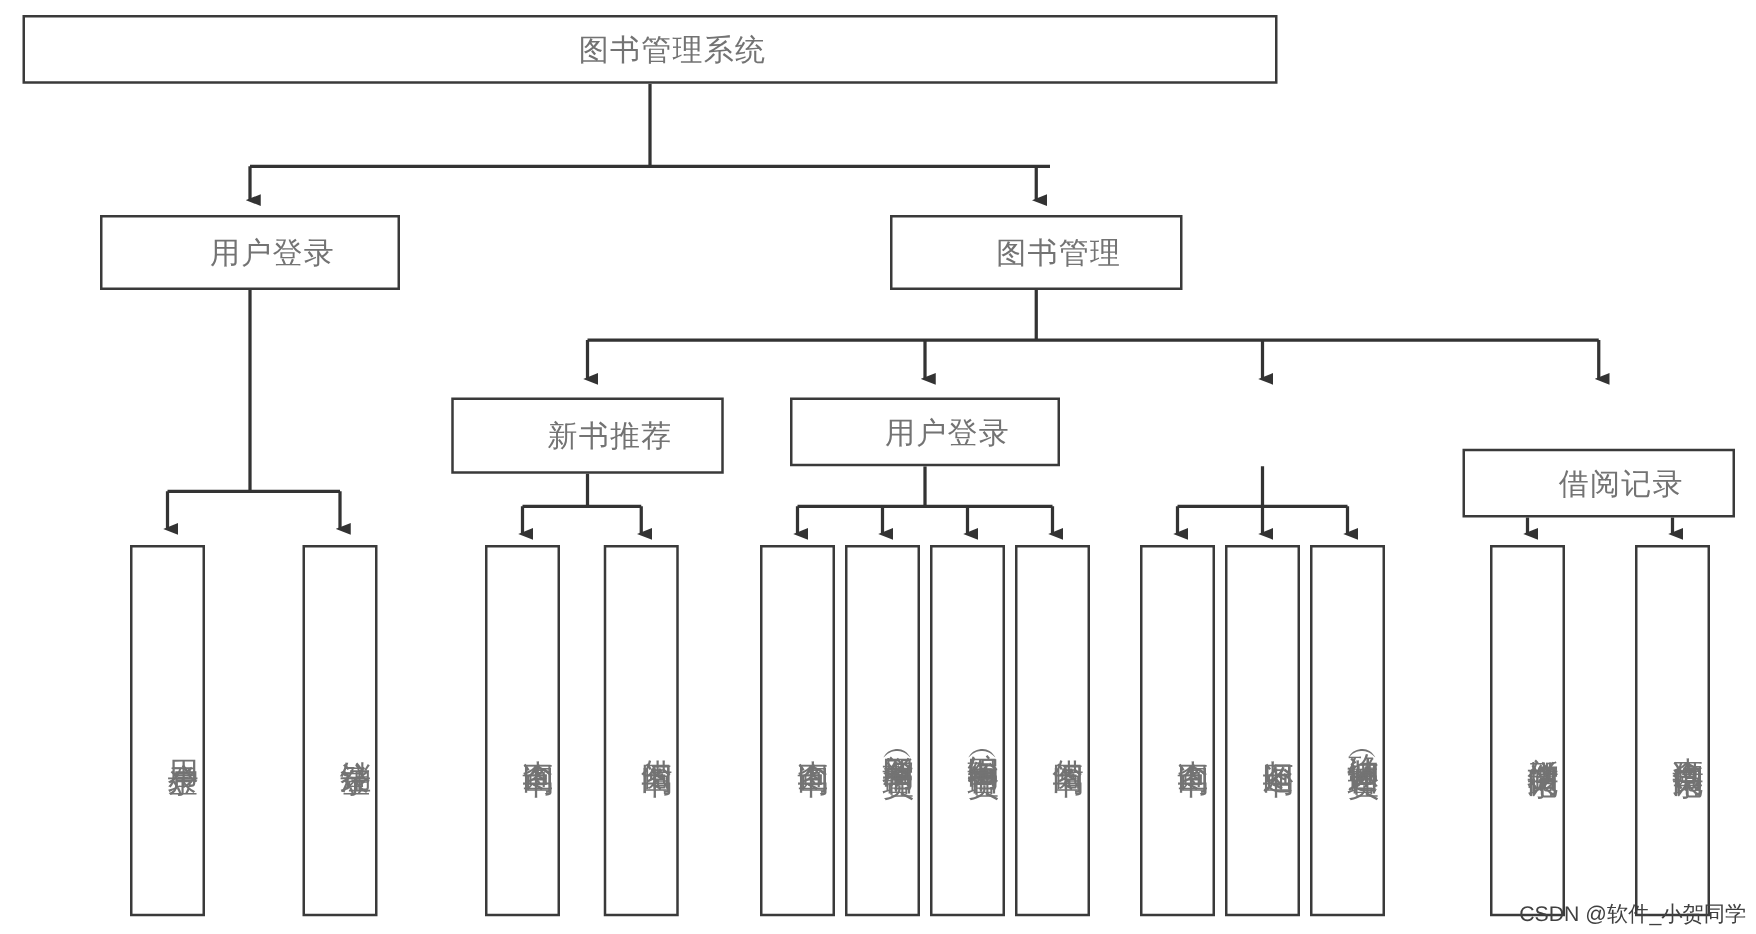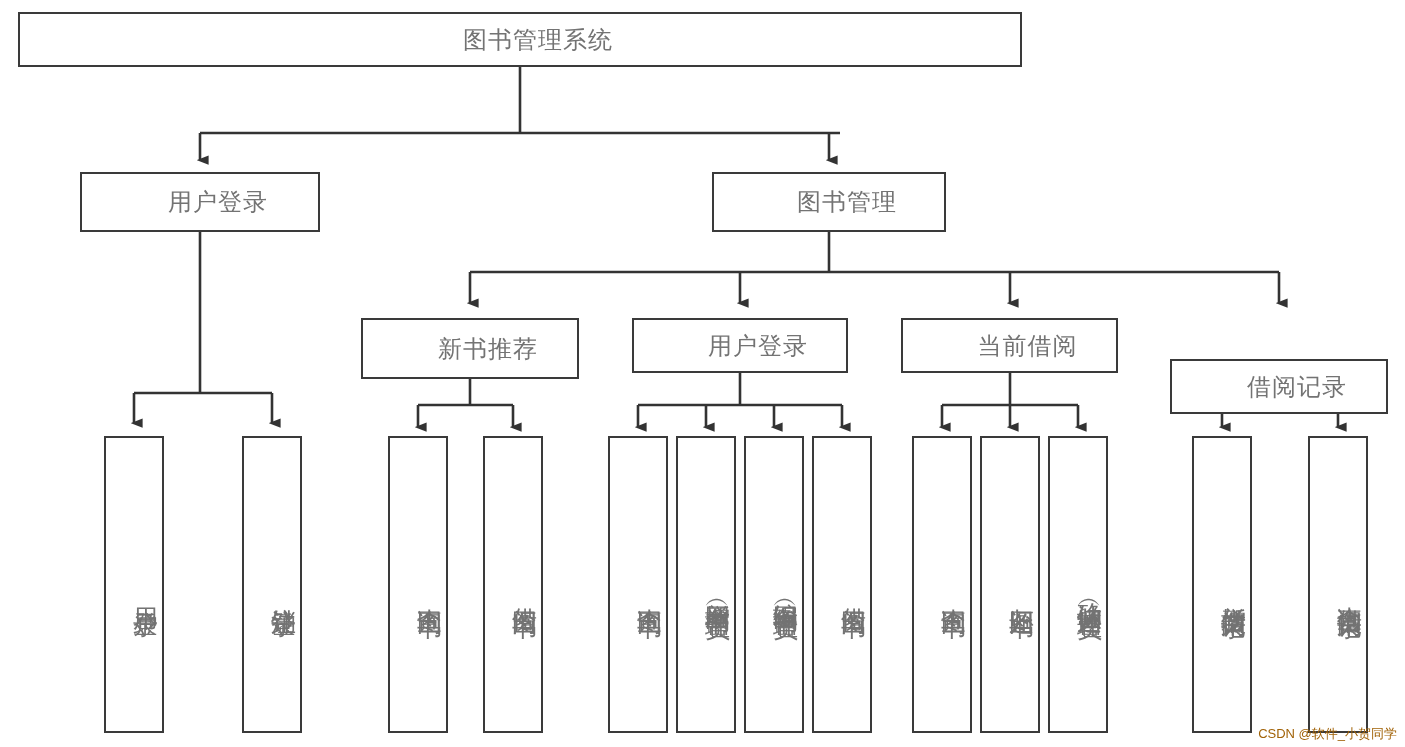--- a/index.html
+++ b/index.html
@@ -53,22 +53,22 @@
   .node.vert > span {
     writing-mode: vertical-rl;
     text-orientation: upright;
     display: block;
     white-space: nowrap;
   }
   .watermark {
     position: absolute;
     right: 8px;
     bottom: 4px;
-    font-size: 13px;
-    color: #a16207;
+    font-size: 17px;
+    color: #404040;
     white-space: nowrap;
   }
 </style>
 </head>
 <body>
 
 <div id="canvas">
 
   <svg class="edges" viewBox="0 0 1405 747" xmlns="http://www.w3.org/2000/svg">
     <defs>
@@ -130,23 +130,20 @@
   <div class="node horiz" style="left:712px; top:172px; width:234px; height:60px;">
     <span>图书管理</span>
   </div>
 
   <div class="node horiz" style="left:361px; top:318px; width:218px; height:61px;">
     <span>新书推荐</span>
   </div>
   <div class="node horiz" style="left:632px; top:318px; width:216px; height:55px;">
     <span>用户登录</span>
   </div>
-  <div class="node horiz" style="left:901px; top:318px; width:217px; height:55px;">
-    <span>当前借阅</span>
-  </div>
   <div class="node horiz" style="left:1170px; top:318px; width:218px; height:55px;margin-top:41px;">
     <span>借阅记录</span>
   </div>
 
   <div class="node vert" style="left:104px; top:436px; width:60px; height:297px;">
     <span>用户登录</span>
   </div>
   <div class="node vert" style="left:242px; top:436px; width:60px; height:297px;">
     <span>注销登录</span>
   </div>

